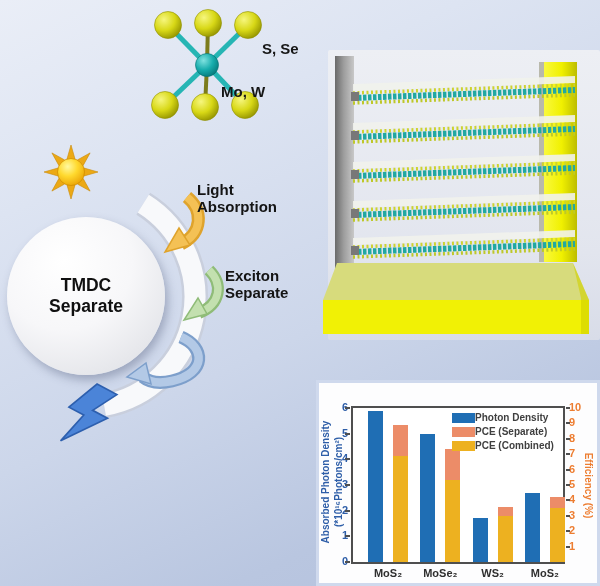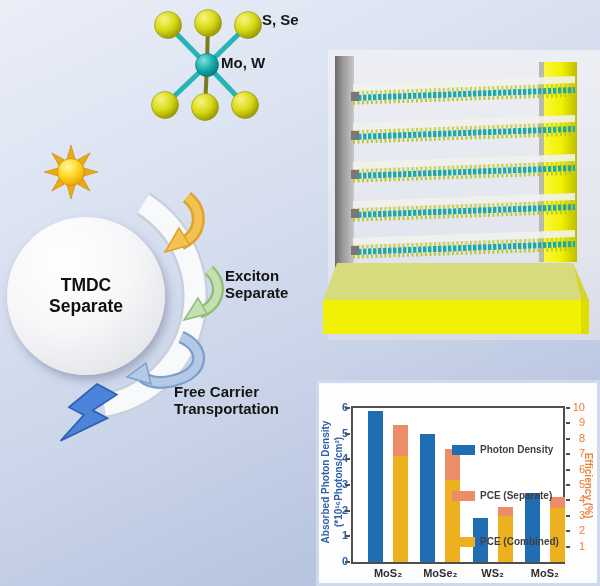--- a/index.html
+++ b/index.html
@@ -4,21 +4,21 @@
 <style>
   html,body{margin:0;padding:0;}
   #stage{
     position:relative; width:600px; height:586px; overflow:hidden;
     font-family:"Liberation Sans","DejaVu Sans",sans-serif;
     background:linear-gradient(155deg,#eaeef7 0%,#dde4f2 25%,#ccd6ea 55%,#b9c6e0 80%,#b3c0dc 100%);
   }
   .abs{position:absolute;}
   .lbl{position:absolute; font-weight:bold; color:#161616; line-height:1.1;}
   
-  .mol-lbl{font-size:15px;}
+  .mol-lbl{font-size:15px;margin-top:29px;}
   
   #sl-backplate{left:328px; top:50px; width:272px; height:290px;
     background:linear-gradient(#edeff4 0%,#e2e5ee 70%,#d8dce8 100%); border-radius:2px;}
   #sl-title{left:344px; top:20px; font-size:17px; letter-spacing:.4px; color:#1c1c1c;}
   
   #cycle-circle{
     left:7px; top:217px; width:158px; height:158px; border-radius:50%;
     background:radial-gradient(circle at 36% 28%, #ffffff 0%, #f7f7f9 45%, #e7e8ec 75%, #d9dbe1 100%);
     box-shadow:3px 5px 10px rgba(80,90,120,.40);
     display:flex; flex-direction:column; align-items:center; justify-content:center;
@@ -31,34 +31,34 @@
   
   #chart-panel{
     left:316px; top:380px; width:284px; height:206px; box-sizing:border-box;
     background:#fdfdfe; border:3px solid #cfd9ed;
   }
   #chart-plot-frame{
     position:absolute; left:32px; top:23px; width:214px; height:158px;
     box-sizing:border-box; border:2px solid #4f4f4f; background:#ffffff;
   }
   .ytl{position:absolute; width:14px; text-align:right; font-size:11px; font-weight:bold;}
-  .ytr{position:absolute; width:16px; text-align:right; font-size:11px; font-weight:normal;}
+  .ytr{position:absolute; width:16px; text-align:left; font-size:11px; font-weight:bold;}
   .xlab{position:absolute; text-align:center; font-size:11px; font-weight:bold; color:#2f2f2f;}
   #yaxis-left-title{
     position:absolute; left:-66px; top:86px; width:160px; height:26px;
     transform:rotate(-90deg); text-align:center; font-size:10px; font-weight:bold; line-height:1.25;
   }
   #yaxis-right-title{
     position:absolute; left:216px; top:96px; width:104px; height:13px;
     transform:rotate(90deg); text-align:center; font-size:10px; font-weight:bold;
   }
   #chart-legend{
     position:absolute; left:133px; top:29px; display:flex; flex-direction:column; gap:3px;
   }
-  .legend-row{display:flex; align-items:center; gap:5px;margin-top:32px;}
+  .legend-row{display:flex; align-items:center; }
   .legend-swatch{width:23px; height:10px; flex:0 0 auto;}
   .legend-label{font-size:10px; font-weight:bold; color:#3f3f3f; white-space:nowrap;}
 </style>
 </head>
 <body>
 
 <div id="stage">
 
   <div class="abs" id="sl-backplate"></div>
 
@@ -213,22 +213,22 @@
       <path d="M181,197 C205,207 207,233 172,241 C158,244 149,242 143,237" fill="none" stroke="#7d9fcb" stroke-width="13"></path>
       <path d="M181,197 C205,207 207,233 172,241 C158,244 149,242 143,237" fill="none" stroke="#b3c9e6" stroke-width="8.5"></path>
       <polygon points="127,237 151,244 146,223" fill="#b3c9e6" stroke="#7d9fcb" stroke-width="1.5"></polygon>
     </g>
 
     <g transform="translate(55,243) rotate(28 30 40) scale(0.56)">
       <polygon points="40,0 80,0 55,45 85,45 30,120 45,60 15,60" fill="#4b84d8" stroke="#2d5fae" stroke-width="3"></polygon>
     </g>
   </svg>
 
+  <div class="lbl step-lbl" id="step-1">Light Absorption</div>
   <div class="lbl step-lbl" id="step-2">Exciton Separate</div>
-  <div class="lbl step-lbl" id="step-3">Free Carrier Transportation</div>
 
   <div class="abs" id="chart-panel">
     <div id="yaxis-left-title" style="color: rgb(46, 94, 168);">
       <div>Absorbed Photon Density</div>
       <div>(*10¹⁶Photons/cm²)</div>
     </div>
     <div id="yaxis-right-title" style="color: rgb(237, 125, 49);">Efficiency (%)</div>
     <div id="chart-plot-frame">
         <div style="position: absolute; left: 15px; bottom: 0px; width: 15px; height: 151px; background: rgb(31, 110, 180);"></div>
         <div style="position: absolute; left: 40px; bottom: 0px; width: 15px; height: 106px; background: rgb(237, 177, 32);"></div>

